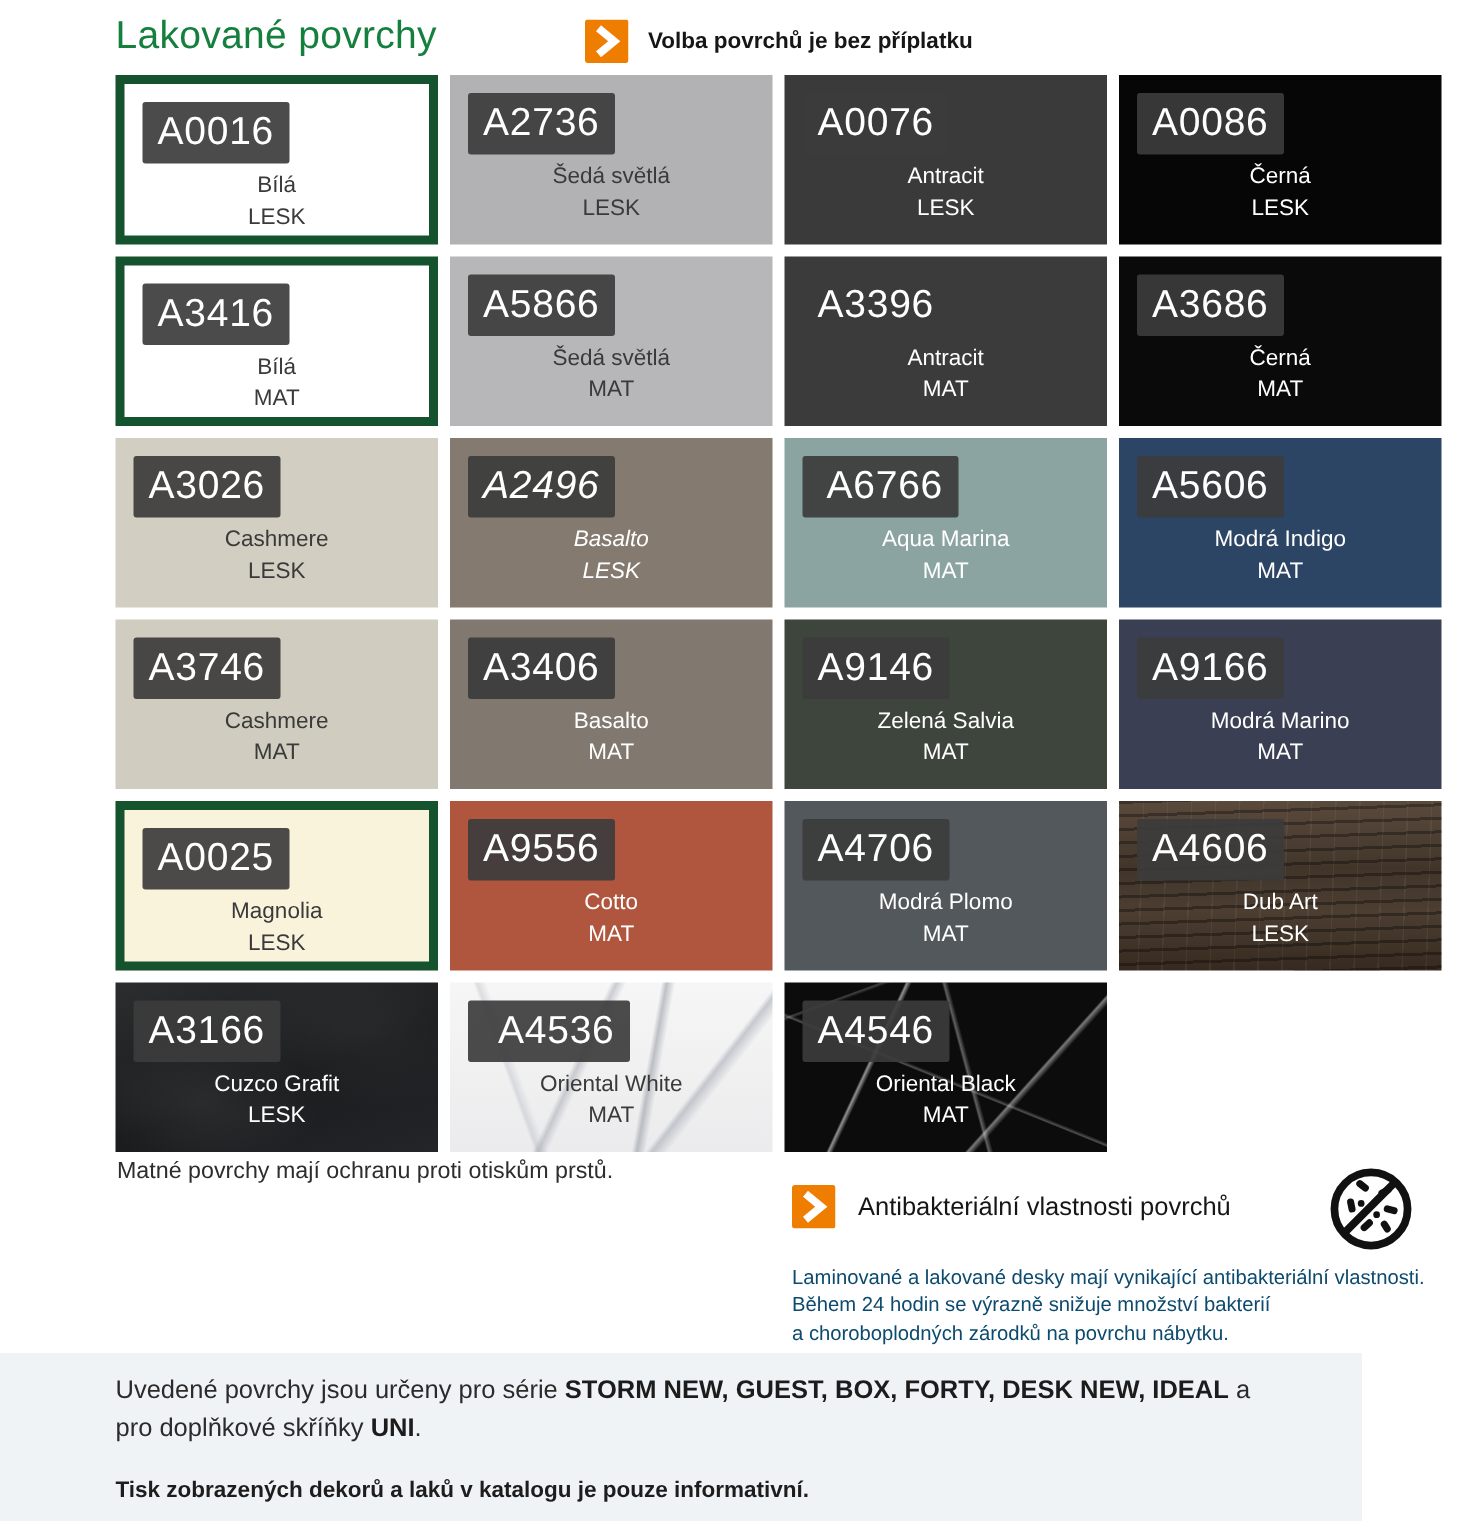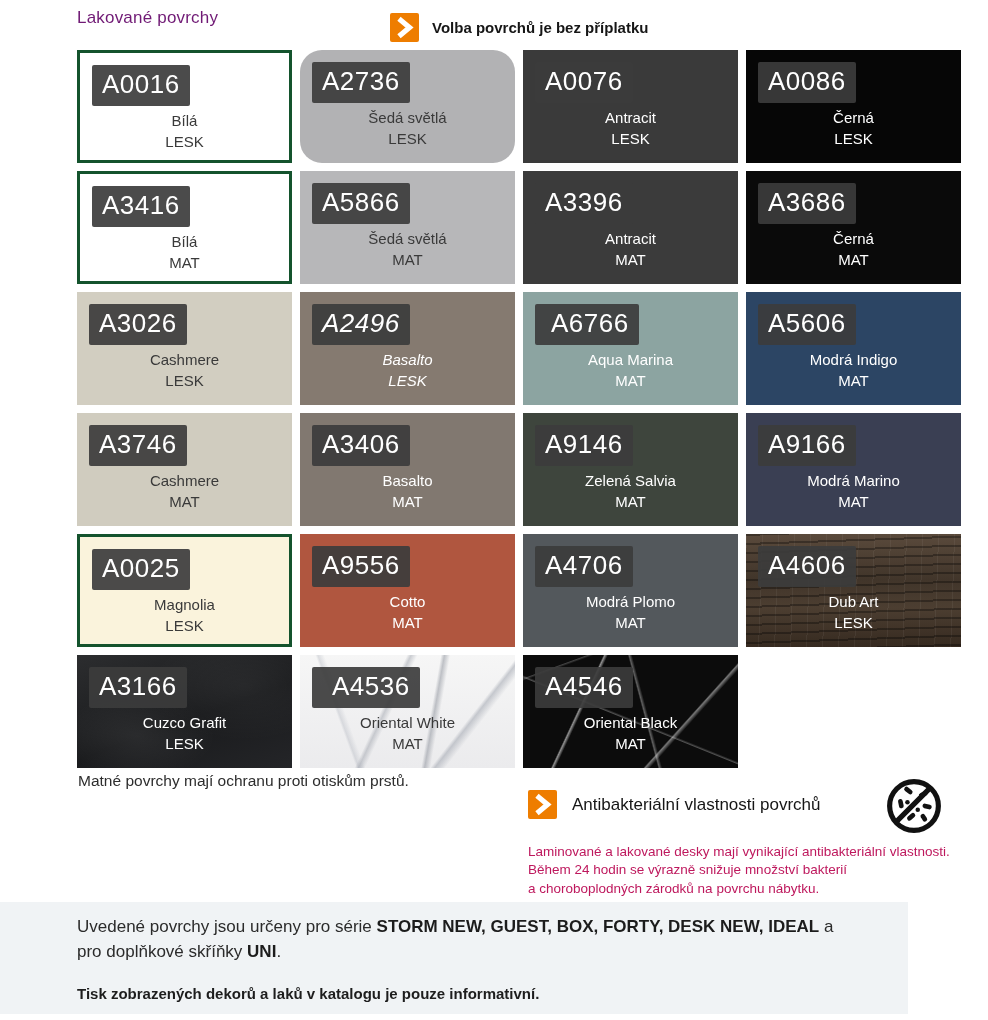--- a/index.html
+++ b/index.html
@@ -9,42 +9,42 @@
     font-family:"Liberation Sans","DejaVu Sans",sans-serif;
     color:#2e2e2e;
     position:relative;
     overflow:hidden;
   }
   .page{position:relative;width:988px;height:1020px;}
 
   
   .title{
     position:absolute;left:77px;top:8px;
-    font-size:17px;font-weight:300;color:#701a75;letter-spacing:.2px;
+    font-size:26px;font-weight:300;color:#15803d;letter-spacing:.2px;
   }
   .banner{
     position:absolute;left:390px;top:13px;
     display:flex;align-items:center;gap:13px;
   }
   .chev-badge{
     width:29px;height:29px;border-radius:3px;
     display:flex;align-items:center;justify-content:center;flex:0 0 auto;
   }
   .banner-text{font-size:15px;font-weight:600;color:#161616;}
 
   
   .grid{
     position:absolute;left:77px;top:50px;
     display:grid;
     grid-template-columns:repeat(4,215px);
     grid-auto-rows:113px;
     column-gap:8px;row-gap:8px;
   }
   .cell{position:relative;box-sizing:border-box;}
-  .cell.bordered{border:3px solid #14532d;}
+  .cell.bordered{border:6px solid #14532d;}
   .cell .code{
     position:absolute;left:12px;top:12px;
     font-size:26px;line-height:1;letter-spacing:.5px;
     padding:6px 10px 9px;border-radius:2px;
     color:#ffffff;
   }
   .cell .sname{position:absolute;left:0;right:0;top:59px;text-align:center;font-size:15px;line-height:1.2;}
   .cell .finish{position:absolute;left:0;right:0;top:80px;text-align:center;font-size:15px;line-height:1.2;}
   .cell.dark-text .sname,.cell.dark-text .finish{color:#3a3a3a;}
   .cell.light-text .sname,.cell.light-text .finish{color:#ffffff;}
@@ -77,21 +77,21 @@
       linear-gradient(132deg, rgba(0,0,0,0) 70%, rgba(255,255,255,.45) 70.6%, rgba(0,0,0,0) 72.2%),
       linear-gradient(22deg,  rgba(0,0,0,0) 45%, rgba(255,255,255,.28) 45.5%, rgba(0,0,0,0) 46.6%),
       linear-gradient(160deg, rgba(0,0,0,0) 12%, rgba(255,255,255,.22) 12.5%, rgba(0,0,0,0) 13.6%),
       #0c0c0c;
   }
 
   
   .matte-note{position:absolute;left:78px;top:772px;font-size:15.5px;color:#2d2d2d;}
   .antibac-head{position:absolute;left:528px;top:790px;display:flex;align-items:center;gap:15px;}
   .antibac-heading{font-size:17px;font-weight:400;color:#161616;}
-  .antibac-par{position:absolute;left:528px;top:843px;font-size:13.5px;line-height:1.37;color:#be185d;}
+  .antibac-par{position:absolute;left:528px;top:843px;font-size:13.5px;line-height:1.37;color:#0c4a6e;}
   .antibac-par span{display:block;}
   .no-bact{position:absolute;left:884px;top:776px;}
 
   
   .footband{position:absolute;left:0;top:902px;width:908px;height:112px;}
   .foot-series{position:absolute;left:77px;top:13px;width:772px;font-size:17px;line-height:1.45;color:#2b2b2b;margin:0;}
   .foot-series b{font-weight:700;color:#1c1c1c;}
   .foot-note{position:absolute;left:77px;top:83px;font-size:15px;font-weight:600;color:#1d1d1d;margin:0;}
 </style>
 </head>
@@ -110,21 +110,21 @@
     </span>
     <span class="banner-text">Volba povrchů je bez příplatku</span>
   </div>
 
   <div class="grid">
       <div class="cell dark-text bordered" style="background: rgb(255, 255, 255);">
         <span class="code" style="background: rgba(60, 60, 60, 0.92);">A0016</span>
         <span class="sname">Bílá</span>
         <span class="finish">LESK</span>
       </div>
-      <div class="cell dark-text" style="background: rgb(178, 178, 180); border-radius: 22px;">
+      <div class="cell dark-text" style="background: rgb(178, 178, 180);">
         <span class="code" style="background: rgba(60, 60, 60, 0.92);">A2736</span>
         <span class="sname">Šedá světlá</span>
         <span class="finish">LESK</span>
       </div>
       <div class="cell light-text" style="background: rgb(58, 58, 58);">
         <span class="code" style="background: rgba(60, 60, 60, 0.92);">A0076</span>
         <span class="sname">Antracit</span>
         <span class="finish">LESK</span>
       </div>
       <div class="cell light-text" style="background: rgb(6, 6, 6);">

